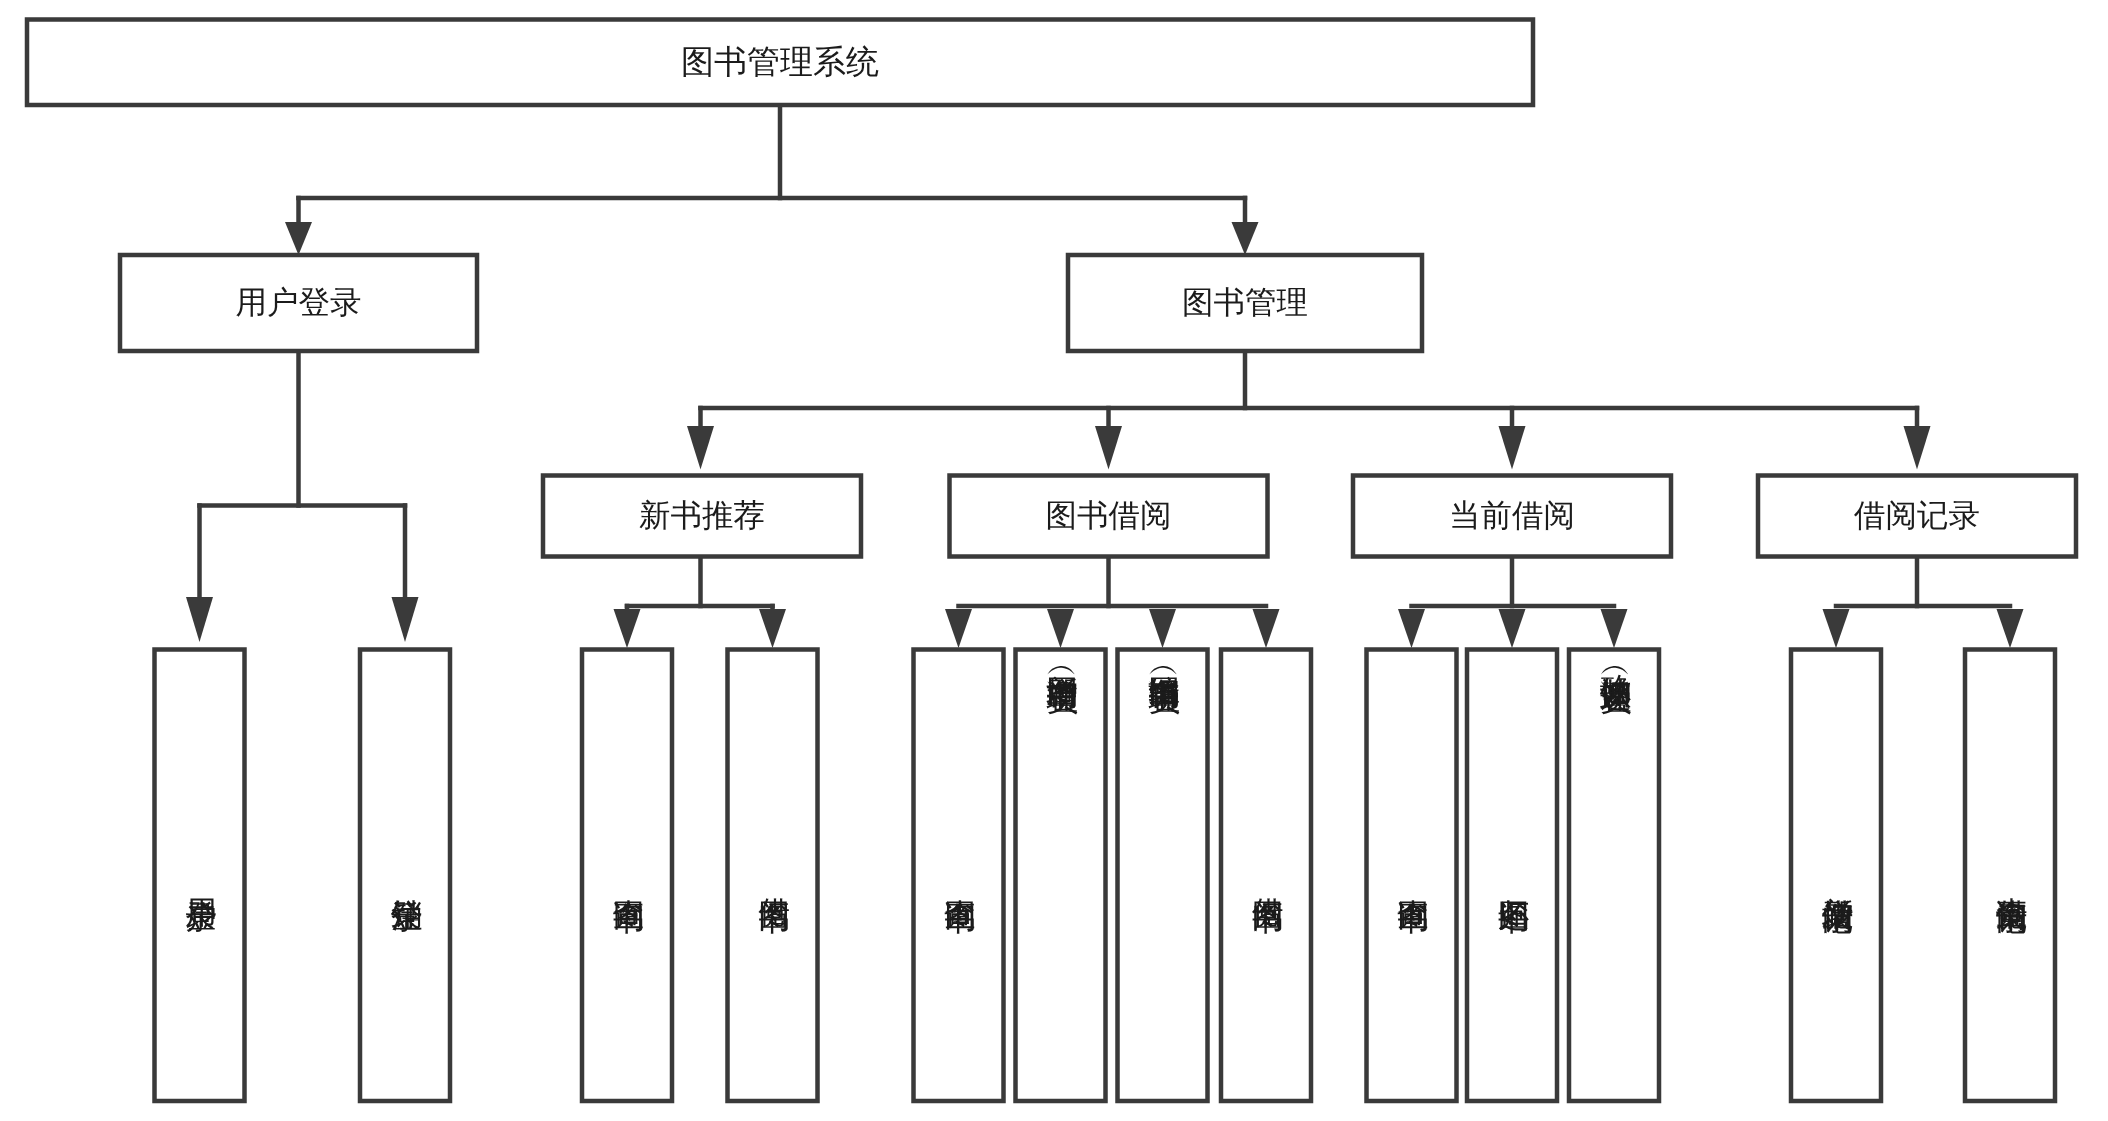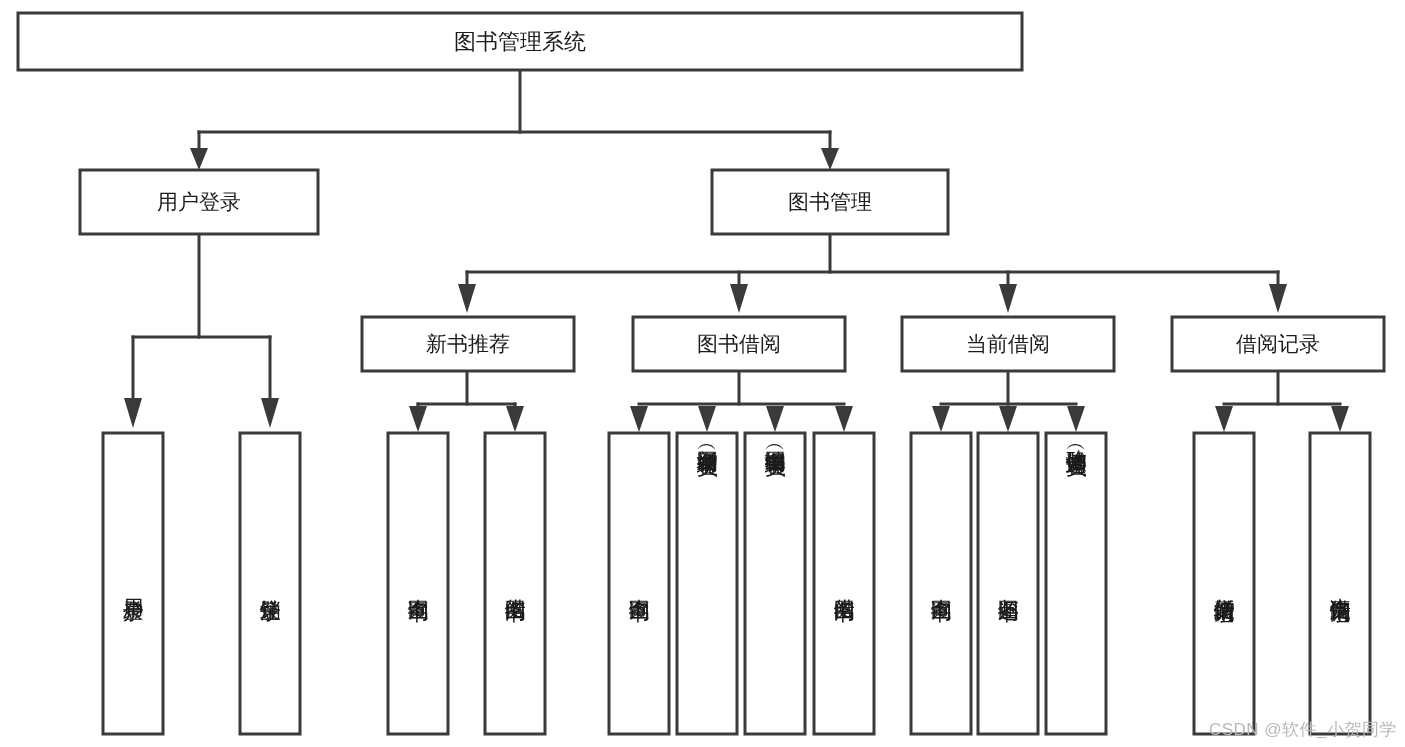--- a/index.html
+++ b/index.html
@@ -235,15 +235,14 @@
     <span class="vtext">确认归还（管理员）</span>
   </div>
 
   <div class="vtext-wrap" style="left:1194px; top:433px; width:60px; height:301px;">
     <span class="vtext">新增借阅记录</span>
   </div>
   <div class="vtext-wrap" style="left:1310px; top:433px; width:60px; height:301px;">
     <span class="vtext">查询借阅记录</span>
   </div>
 
-  <div class="watermark">CSDN @软件_小贺同学</div>
 
 </div>
 
 </body></html>

